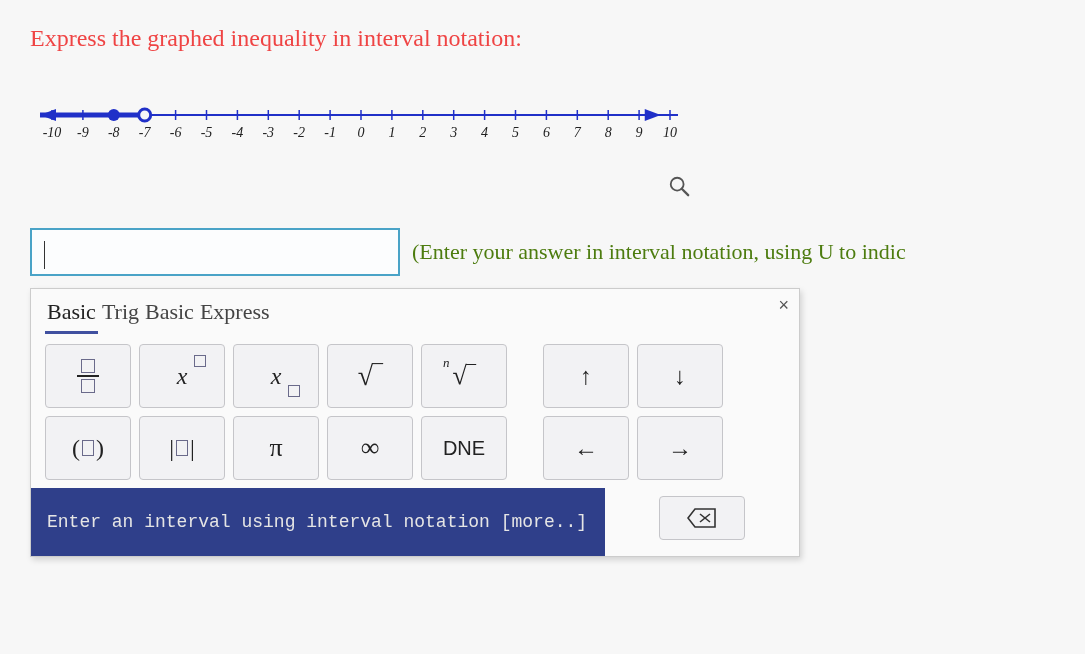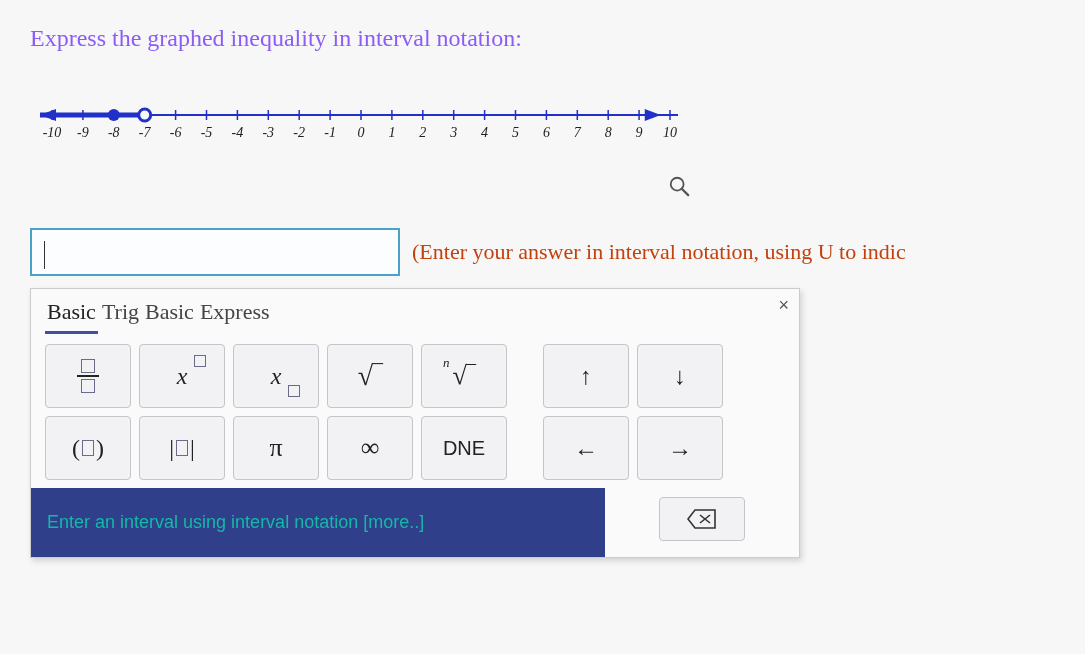--- a/index.html
+++ b/index.html
@@ -10,21 +10,21 @@
       color: #222;
       background: #f7f7f7;
       width: 1085px;
       height: 654px;
       overflow: hidden;
     }
     .question {
       font-size: 24px;
       font-weight: normal;
       margin-bottom: 45px;
-      color: #8b5cf6;
+      color: #ef4444;
     }
     .number-line-wrap {
       position: relative;
       height: 70px;
       width: 660px;
       margin-bottom: 8px;
     }
     .nl-svg { display: block; }
     .tick-label {
       font-family: 'Times New Roman', serif;
@@ -62,21 +62,21 @@
     }
     .cursor-bar {
       display:inline-block;
       width:1px;
       height:28px;
       background:#333;
       vertical-align: middle;
     }
     .hint {
       font-size: 22px;
-      color: #c2410c;
+      color: #4d7c0f;
     }
     .keypad {
       width: 770px;
       border: 1px solid #ccc;
       background: #fafafa;
       box-shadow: 2px 3px 6px rgba(0,0,0,0.15);
       position: relative;
     }
     .kp-close {
       position: absolute;
@@ -167,24 +167,24 @@
     .kp-inf { font-size:26px; }
     .kp-dne { font-size:20px; font-family: Arial, sans-serif;}
     .kp-arrow { font-size:24px; font-family: Arial, sans-serif; font-style: normal;}
     .kp-footer {
       display: grid;
       grid-template-columns: 1fr 194px;
       align-items: center;
     }
     .kp-hint {
       background: #2f3f8a;
-      color: #14b8a6;
+      color: #e5e5e5;
       padding: 24px 16px;
       font-size: 18px;
-      font-family: Liberation Sans, sans-serif;
+      font-family: Liberation Mono, monospace;
     }
     .kp-back {
       display:flex;
       justify-content: center;
       align-items: flex-start;
       padding: 6px 14px 14px;
     }
     .kp-back .kp-btn { width:86px; height:44px; font-size:22px;}
   </style>
 </head>

